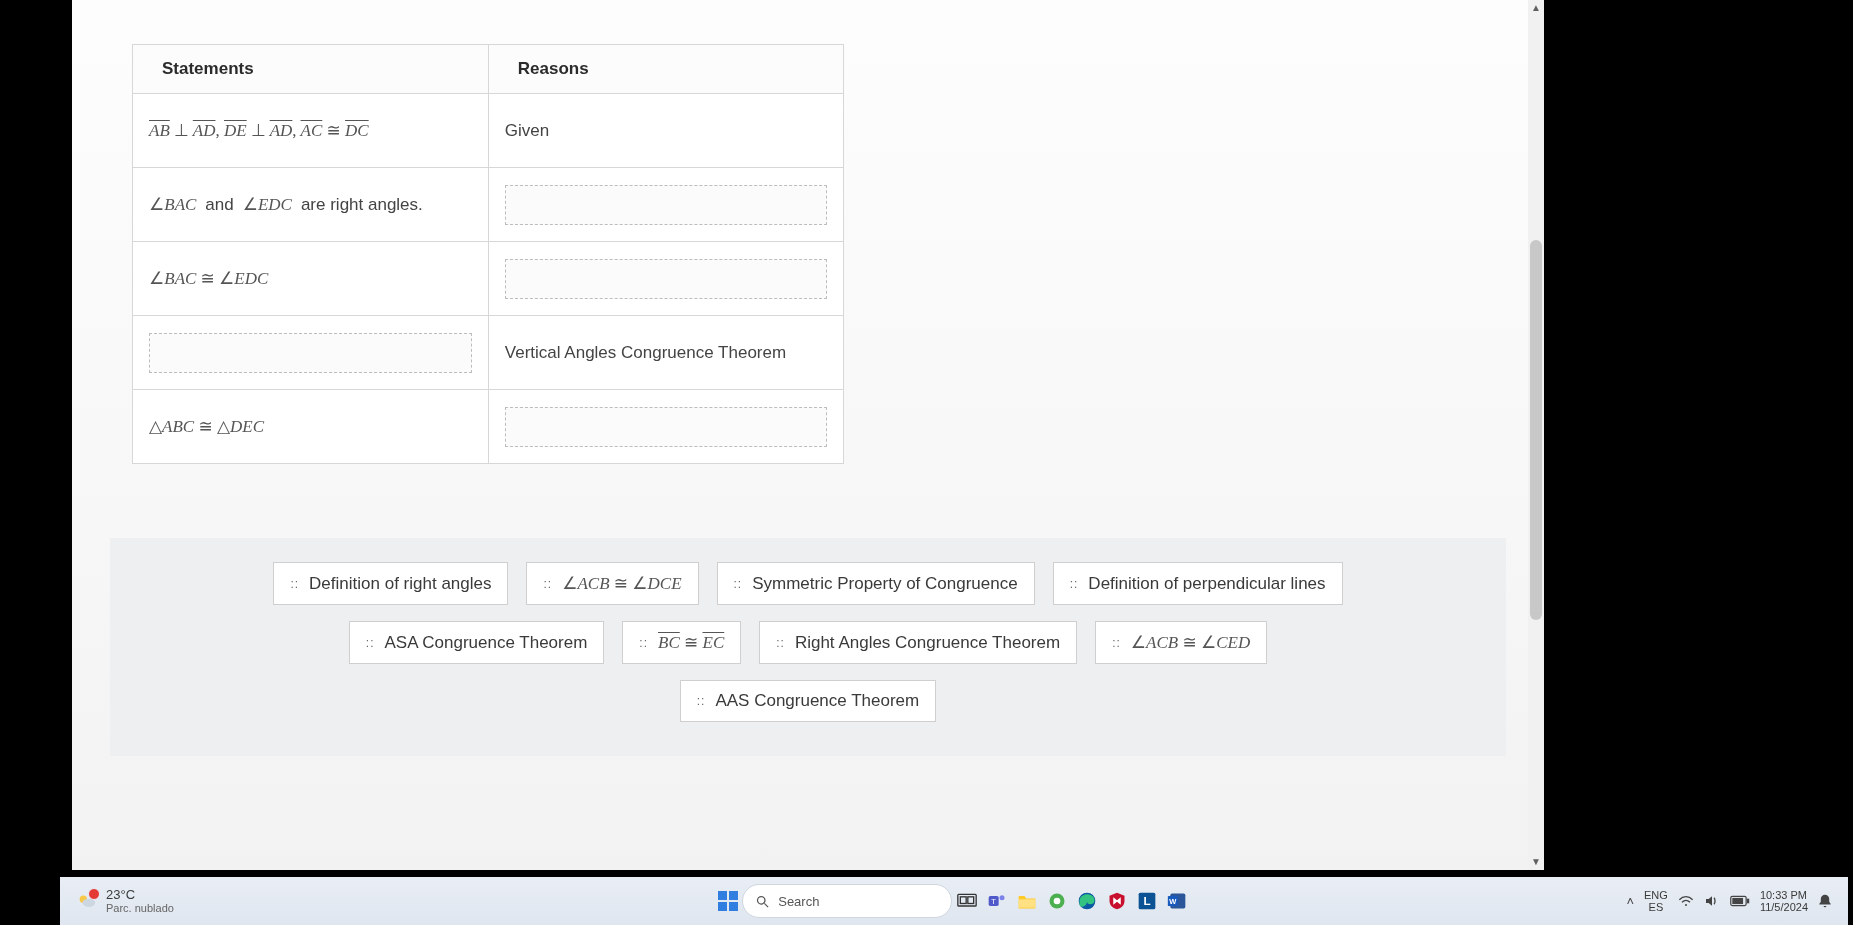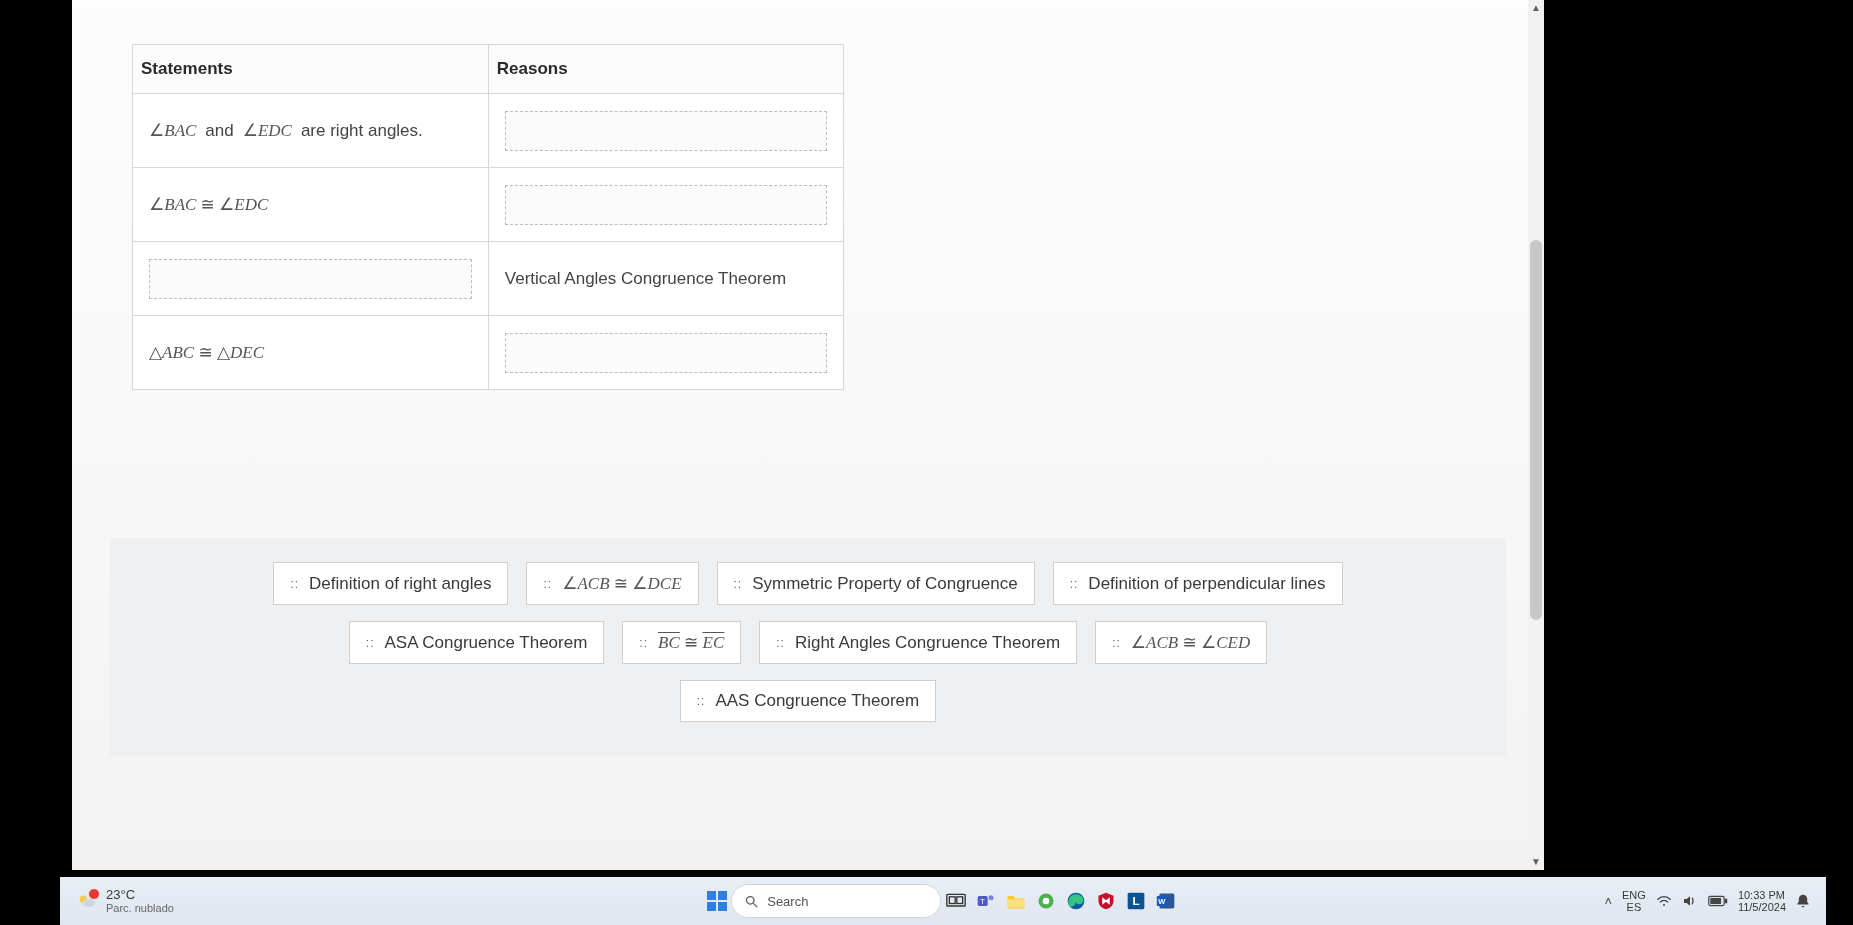--- a/index.html
+++ b/index.html
@@ -63,21 +63,21 @@
   }
   .proof-table th, .proof-table td {
     border: 1px solid #d7d7d7;
     padding: 0;
     text-align: left;
     vertical-align: middle;
     font-size: 17px;
     color: #444;
   }
   .proof-table th {
-    padding: 14px 8px;
+    padding: 14px 29px;
     font-weight: 700;
     color: #2b2b2b;
     background: #fcfcfc;
   }
   .proof-table td {
     height: 74px;
     padding: 0 16px;
   }
   .proof-table .col-stmt { width: 356px; }
   .proof-table .col-rsn  { width: 356px; }
@@ -130,21 +130,21 @@
   .tile .grip {
     font-size: 12px;
     color: #666;
     letter-spacing: 1px;
   }
 
   
   .taskbar {
     position: absolute;
     left: 60px;
-    right: 27px;
+    right: 5px;
     bottom: 0;
     height: 48px;
     background: linear-gradient(180deg, #e9eef5 0%, #dfe6ef 100%);
     display: flex;
     align-items: center;
     color: #3a3a3a;
     font-size: 13px;
   }
   .taskbar .left {
     display:flex; align-items:center; gap:8px; padding-left:16px; width:220px;
@@ -195,20 +195,24 @@
   <div class="app-window">
 
     <table class="proof-table">
       <thead>
         <tr>
           <th class="col-stmt">Statements</th>
           <th class="col-rsn">Reasons</th>
         </tr>
       </thead>
       <tbody id="proof-body">
+          <tr>
+            <td class="col-stmt"><span class="math"><span class="seg">AB</span> <span class="up">⊥</span> <span class="seg">AD</span><span class="up">,</span> <span class="seg">DE</span> <span class="up">⊥</span> <span class="seg">AD</span><span class="up">,</span> <span class="seg">AC</span> <span class="up">≅</span> <span class="seg">DC</span></span></td>
+            <td class="col-rsn"><span>Given</span></td>
+          </tr>
           <tr>
             <td class="col-stmt"><span class="math"><span class="up">∠</span>BAC <span class="plain">&nbsp;and&nbsp;</span> <span class="up">∠</span>EDC <span class="plain">&nbsp;are right angles.</span></span></td>
             <td class="col-rsn">
               <span class="dropzone"></span>
             </td>
           </tr>
           <tr>
             <td class="col-stmt"><span class="math"><span class="up">∠</span>BAC <span class="up">≅</span> <span class="up">∠</span>EDC</span></td>
             <td class="col-rsn">
               <span class="dropzone"></span>

